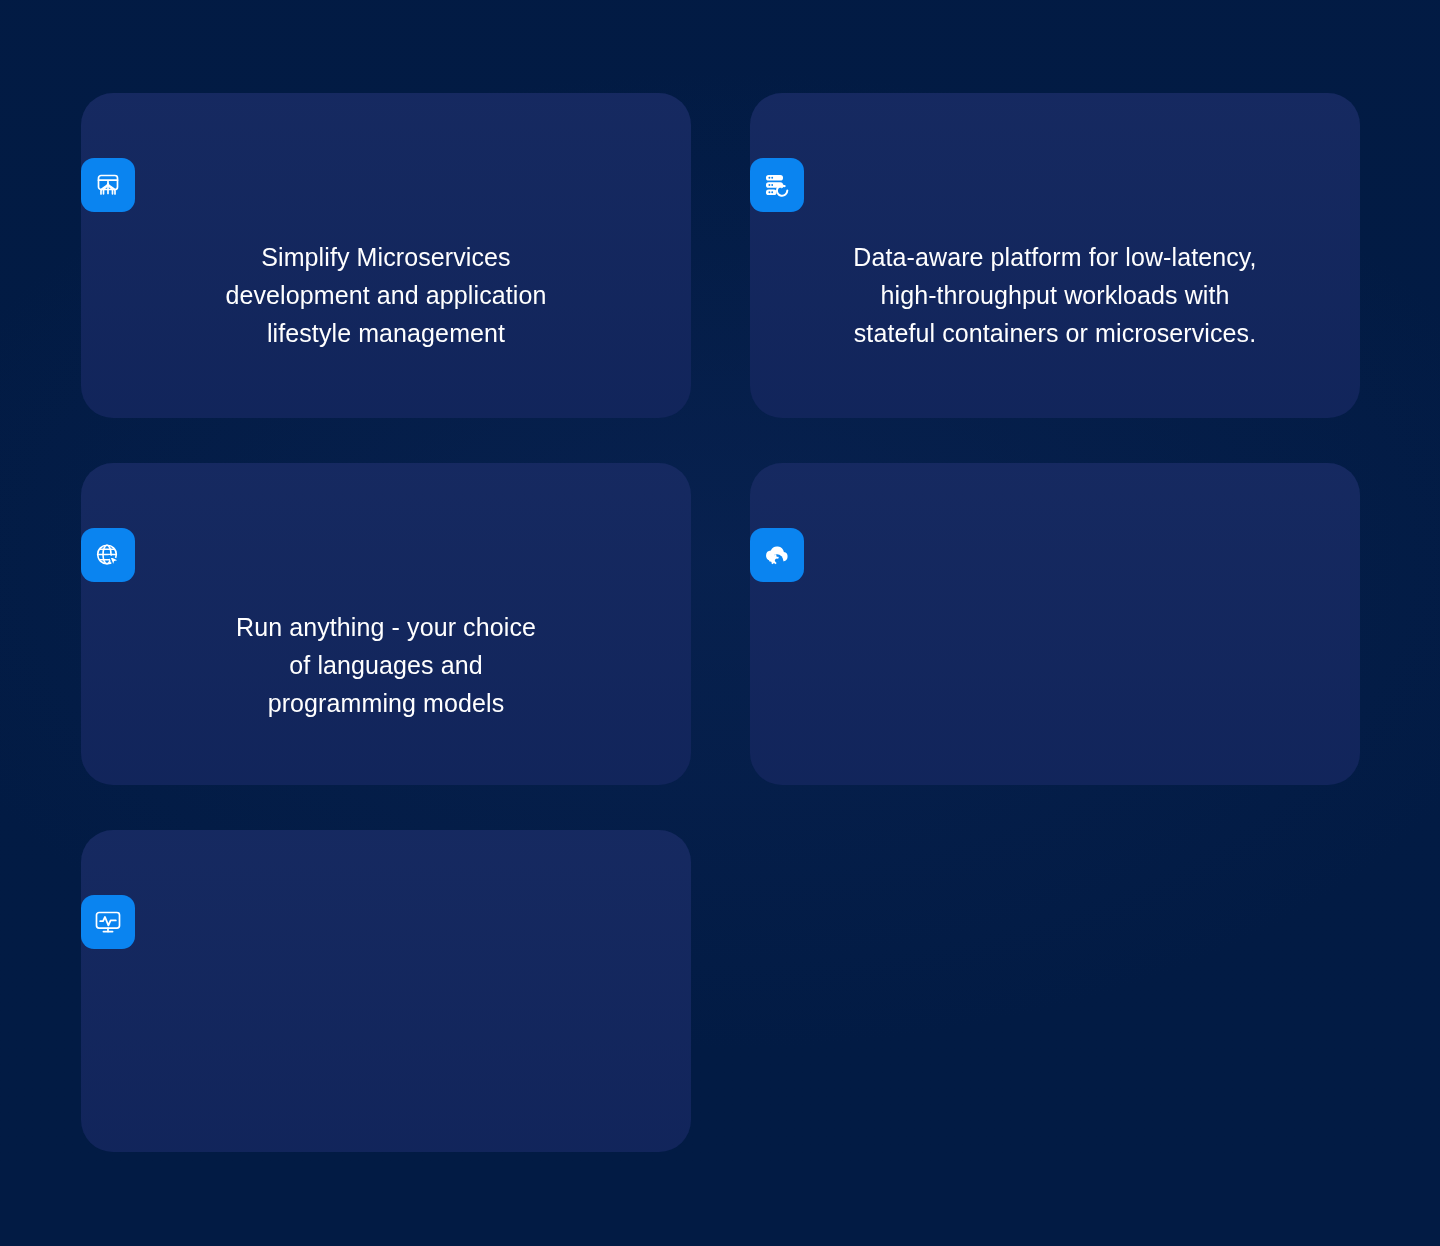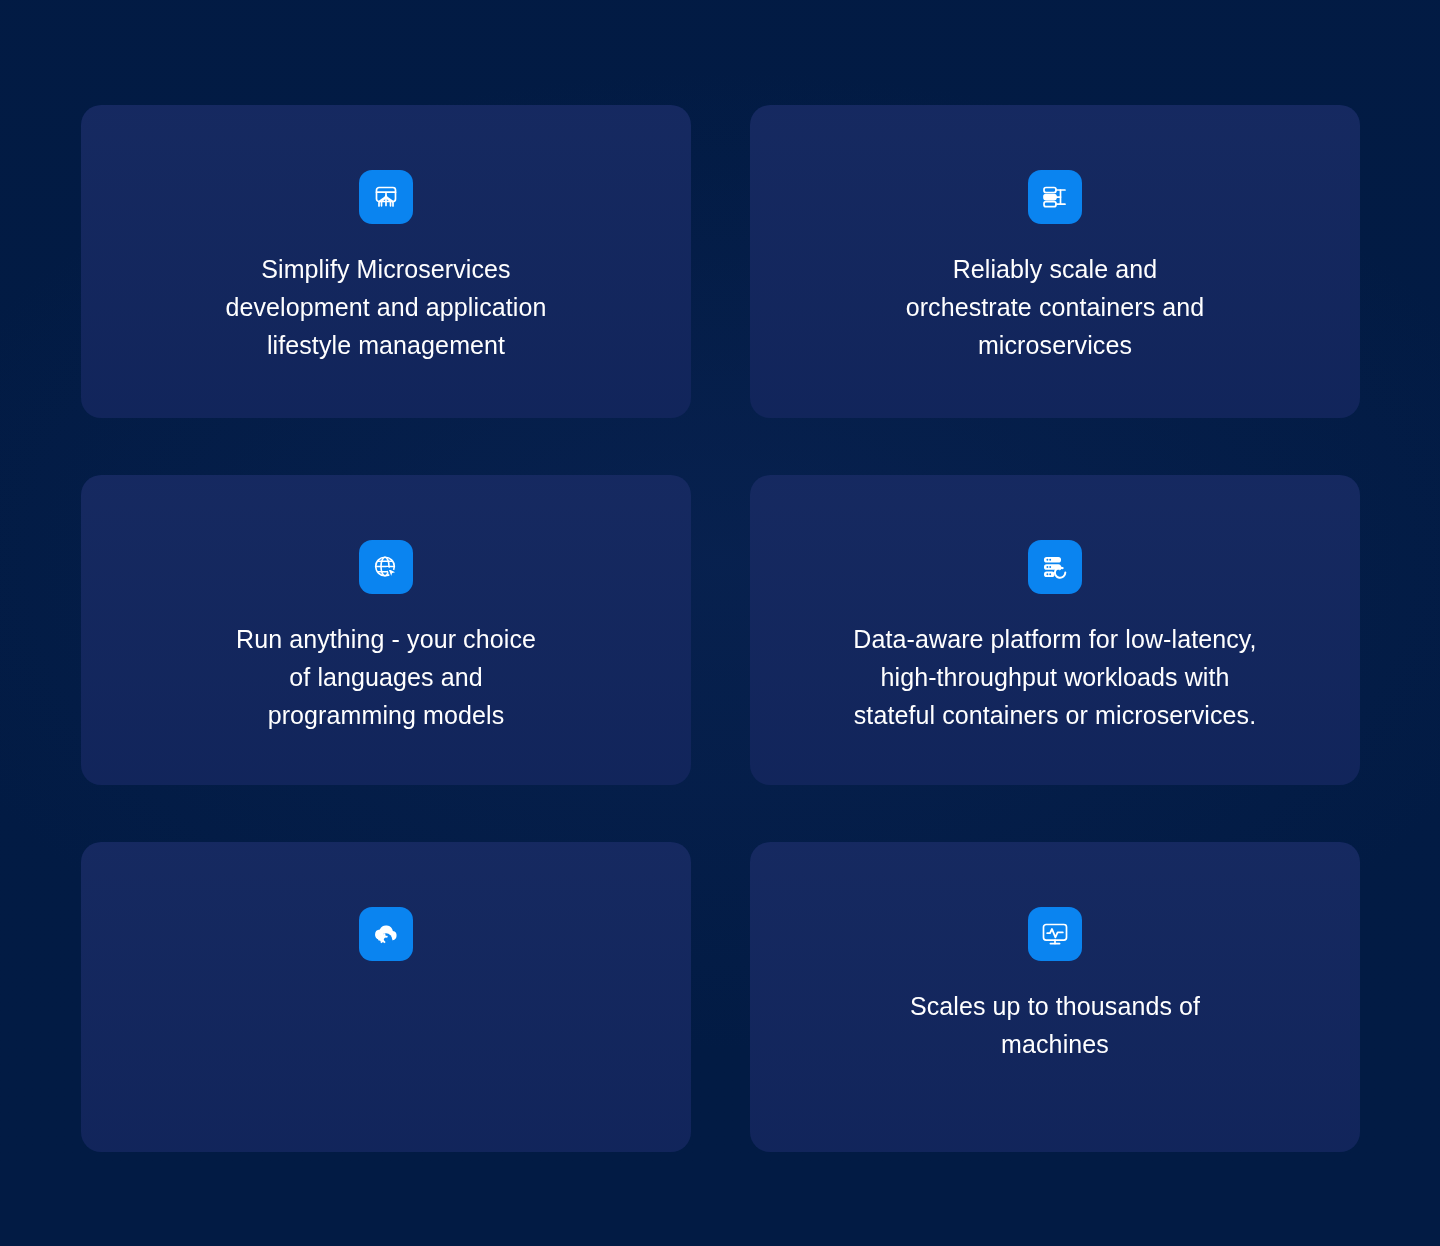--- a/index.html
+++ b/index.html
@@ -34,27 +34,26 @@
     height: 1058px;  
     display: grid;
     grid-template-columns: 610px 610px;
     grid-template-rows: 325px 322px 322px;
     column-gap: 59px;
     row-gap: 45px;
   }
 
   .card {
     background: #12265e;
-    border-radius: 20px;
+    border-radius: 32px;
     position: relative;
     display: flex;
     flex-direction: column;
-    align-items: center;
+    align-items: flex-start;
     overflow: hidden;
-    margin-top: 12px;
   }
 
   
   .card::after {
     content: "";
     position: absolute;
     inset: 0;
     border-radius: 20px;
     background: linear-gradient(180deg, rgba(255,255,255,0.015) 0%, rgba(0,0,0,0.03) 100%);
     pointer-events: none;
@@ -115,52 +114,20 @@
         <path d="M16 15.5 C16 18, 20.5 18.6, 20.5 21.2 V24.8"></path>
         <path d="M16 14.6 C16 17.6, 9 18.4, 9 21.8 V25"></path>
         <path d="M16 14.6 C16 17.6, 23 18.4, 23 21.8 V25"></path>
       </svg>
     </div>
     <div class="card-text">Simplify Microservices
 development and application
 lifestyle management</div>
   </div>
 
-  <div class="card">
-    <div class="icon-badge">
-      <svg viewBox="0 0 32 32" fill="none" stroke="#ffffff" stroke-width="1.7" stroke-linecap="round" stroke-linejoin="round">
-        <rect x="5" y="6.5" width="12" height="5" rx="2"></rect>
-        <rect x="5" y="13.6" width="12" height="5" rx="2" fill="#ffffff"></rect>
-        <rect x="5" y="20.7" width="12" height="5" rx="2"></rect>
-        <path d="M17 9 H21.5 V16.1 H17"></path>
-        <path d="M21.5 16.1 V23.2 H17"></path>
-        <path d="M21.5 9 H26"></path>
-        <path d="M21.5 23.2 H26"></path>
-      </svg>
-    </div>
-    <div class="card-text">Reliably scale and
-orchestrate containers and
-microservices</div>
-  </div>
-
-  <div class="card">
-    <div class="icon-badge">
-      <svg viewBox="0 0 32 32" fill="none" stroke="#ffffff" stroke-width="1.6" stroke-linecap="round" stroke-linejoin="round">
-        <circle cx="15" cy="15.5" r="9.3"></circle>
-        <ellipse cx="15" cy="15.5" rx="4" ry="9.3"></ellipse>
-        <line x1="5.7" y1="15.5" x2="24.3" y2="15.5"></line>
-        <line x1="7.3" y1="10.2" x2="22.7" y2="10.2"></line>
-        <line x1="7.3" y1="20.8" x2="22.7" y2="20.8"></line>
-        <path d="M17.2 16.6 L27 21.4 L22.6 22.6 L21.4 27 Z" fill="#ffffff" stroke="#0a84f0" stroke-width="1.4"></path>
-      </svg>
-    </div>
-    <div class="card-text">Run anything - your choice
-of languages and
-programming models</div>
-  </div>
 
   <div class="card">
     <div class="icon-badge">
       <svg viewBox="0 0 32 32" fill="none" stroke="#ffffff" stroke-width="1.7" stroke-linecap="round" stroke-linejoin="round">
         <rect x="5" y="6" width="17" height="5.6" rx="2.6" fill="#ffffff" stroke="none"></rect>
         <rect x="5" y="13.2" width="17" height="5.6" rx="2.6" fill="#ffffff" stroke="none"></rect>
         <rect x="5" y="20.4" width="10.5" height="5.6" rx="2.6" fill="#ffffff" stroke="none"></rect>
         <circle cx="8.4" cy="8.8" r="0.95" fill="#0a84f0" stroke="none"></circle>
         <circle cx="11.2" cy="8.8" r="0.95" fill="#0a84f0" stroke="none"></circle>
         <circle cx="8.4" cy="16" r="0.95" fill="#0a84f0" stroke="none"></circle>
@@ -171,35 +138,49 @@
         <path d="M19.4 14.4 L23.8 17.0 L20.6 19.4 Z" fill="#ffffff" stroke="none"></path>
       </svg>
     </div>
     <div class="card-text">Data-aware platform for low-latency,
 high-throughput workloads with
 stateful containers or microservices.</div>
   </div>
 
   <div class="card">
     <div class="icon-badge">
+      <svg viewBox="0 0 32 32" fill="none" stroke="#ffffff" stroke-width="1.6" stroke-linecap="round" stroke-linejoin="round">
+        <circle cx="15" cy="15.5" r="9.3"></circle>
+        <ellipse cx="15" cy="15.5" rx="4" ry="9.3"></ellipse>
+        <line x1="5.7" y1="15.5" x2="24.3" y2="15.5"></line>
+        <line x1="7.3" y1="10.2" x2="22.7" y2="10.2"></line>
+        <line x1="7.3" y1="20.8" x2="22.7" y2="20.8"></line>
+        <path d="M17.2 16.6 L27 21.4 L22.6 22.6 L21.4 27 Z" fill="#ffffff" stroke="#0a84f0" stroke-width="1.4"></path>
+      </svg>
+    </div>
+    <div class="card-text">Run anything - your choice
+of languages and
+programming models</div>
+  </div>
+
+  <div class="card">
+    <div class="icon-badge">
       <svg viewBox="0 0 32 32" fill="none" stroke="none">
         <path d="M9.2 21.6 a5.1 5.1 0 0 1 0.6 -10.1 a6.9 6.9 0 0 1 13.1 1.6 a4.6 4.6 0 0 1 -0.7 9.1 Z" fill="#ffffff"></path>
         <circle cx="16" cy="21.6" r="6.3" fill="#0a84f0"></circle>
         <path d="M16 16.4 l1.15 0.33 0.5 -0.9 1.5 0.86 -0.32 1.0 0.85 0.85 1.0 -0.32 0.86 1.5 -0.9 0.5 0 1.2 0.9 0.5 -0.86 1.5 -1.0 -0.32 -0.85 0.85 0.32 1.0 -1.5 0.86 -0.5 -0.9 -1.2 0 -0.5 0.9 -1.5 -0.86 0.32 -1.0 -0.85 -0.85 -1.0 0.32 -0.86 -1.5 0.9 -0.5 0 -1.2 -0.9 -0.5 0.86 -1.5 1.0 0.32 0.85 -0.85 -0.32 -1.0 1.5 -0.86 0.5 0.9 Z" fill="#ffffff" transform="translate(-3.6,-0.6) scale(1.0)"></path>
         <circle cx="16" cy="21.6" r="2.1" fill="#0a84f0"></circle>
       </svg>
     </div>
   </div>
 
   <div class="card">
     <div class="icon-badge">
       <svg viewBox="0 0 32 32" fill="none" stroke="#ffffff" stroke-width="1.7" stroke-linecap="round" stroke-linejoin="round">
         <rect x="4.5" y="6.5" width="23" height="15.6" rx="2.6"></rect>
         <path d="M8.2 15.2 H11 L13 11 L16.4 19.4 L18.6 14.4 H23.8" stroke-width="1.8"></path>
         <line x1="16" y1="22.1" x2="16" y2="25.4"></line>
         <line x1="11.4" y1="25.6" x2="20.6" y2="25.6"></line>
       </svg>
     </div>
-    <div class="card-text">Scales up to thousands of
-machines</div>
   </div>
 
 </div>
 
 </body></html>

